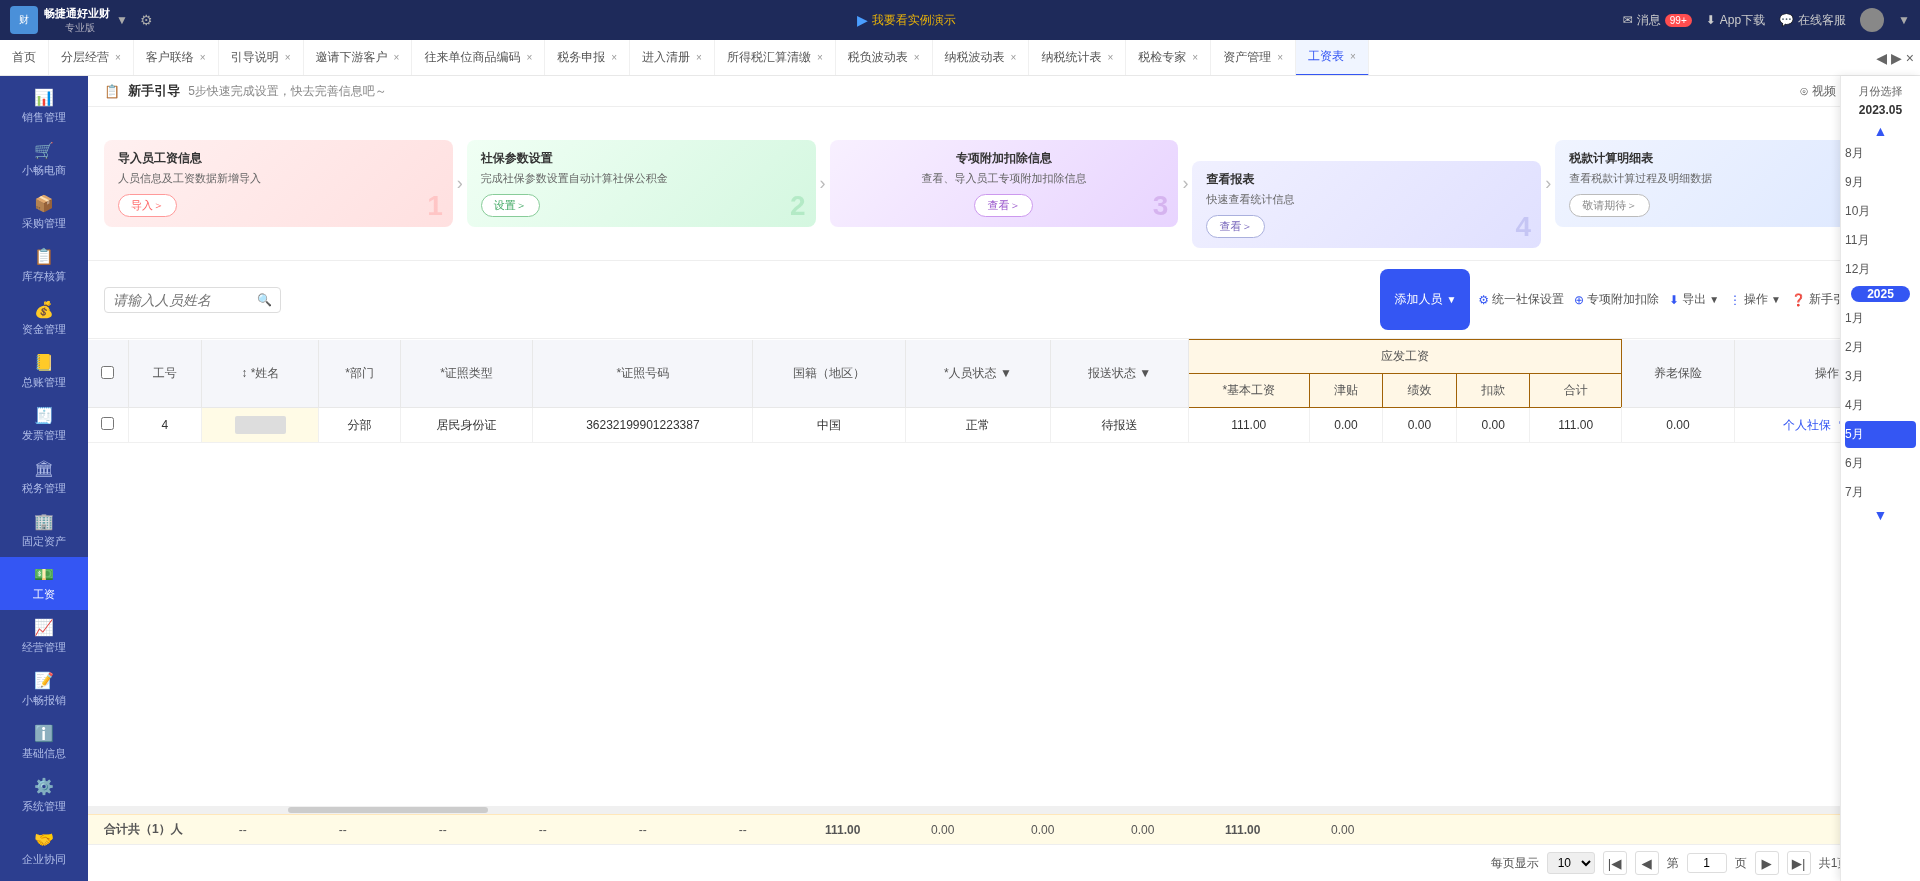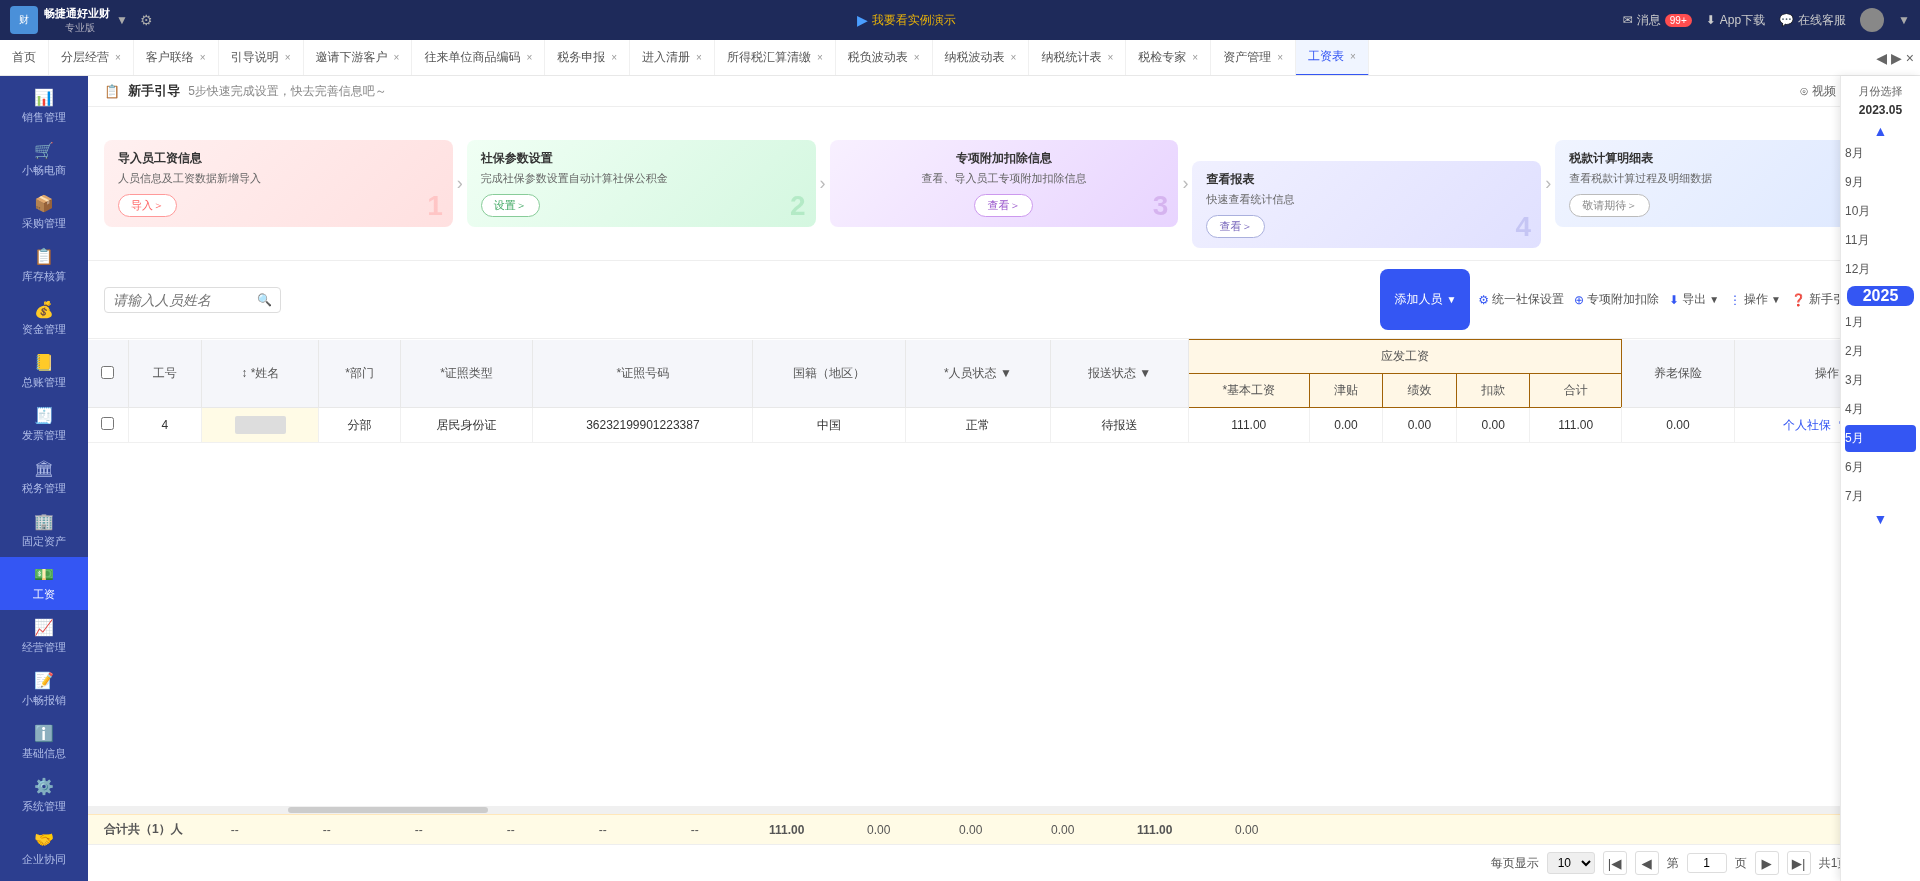--- a/index.html
+++ b/index.html
@@ -85,21 +85,21 @@
     .data-table { width: 100%; border-collapse: collapse; font-size: 12px; min-width: 1200px; }
     .data-table thead th { background: #f5f6fa; border-bottom: 1px solid #e8e8e8; border-right: 1px solid #e8e8e8; padding: 8px 10px; text-align: center; white-space: nowrap; position: sticky; top: 0; z-index: 10; font-weight: 500; color: #555; }
     .data-table thead th.group-header { background: #fff7e6; border: 1px solid #a16207; }
     .data-table tbody td { padding: 8px 10px; text-align: center; border-bottom: 1px solid #f0f0f0; border-right: 1px solid #f0f0f0; color: #333; }
     .checkbox-cell { width: 40px; }
     .name-cell { background: #fffbe6; }
     .action-link { color: #3456f3; cursor: pointer; margin: 0 2px; }
     
     
     .table-footer { background: #fffbe6; border-top: 1px solid #ffe7ba; padding: 6px 16px; display: flex; align-items: center; font-size: 12px; color: #555; flex-shrink: 0; }
-    .footer-summary { display: flex; align-items: center; gap: 12px; flex: 1; }
+    .footer-summary { display: flex; align-items: center; gap: 20px; flex: 1; }
     .footer-cell { min-width: 80px; text-align: center; }
     .footer-bold { font-weight: bold; }
     
     
     .pagination-bar { background: #fff; border-top: 1px solid #eee; padding: 6px 16px; display: flex; align-items: center; justify-content: flex-end; gap: 8px; font-size: 12px; color: #555; flex-shrink: 0; }
     .page-size-select { border: 1px solid #ddd; border-radius: 3px; padding: 2px 6px; font-size: 12px; }
     .page-btn { width: 24px; height: 24px; border: 1px solid #ddd; border-radius: 3px; cursor: pointer; display: flex; align-items: center; justify-content: center; background: #fff; color: #555; }
     .page-input { width: 40px; border: 1px solid #ddd; border-radius: 3px; text-align: center; padding: 2px 4px; font-size: 12px; }
     
     
@@ -492,21 +492,21 @@
 
   <div class="month-panel">
     <div class="month-panel-title">月份选择</div>
     <div class="month-year">2023.05</div>
     <span class="month-nav">▲</span>
     <div class="month-item">8月</div>
     <div class="month-item">9月</div>
     <div class="month-item">10月</div>
     <div class="month-item">11月</div>
     <div class="month-item">12月</div>
-    <div style="background:#3456f3;color:#fff;border-radius:8px;padding:1px 16px;font-size:16px;font-weight:bold;margin:2px 0">2025</div>
+    <div style="background:#3456f3;color:#fff;border-radius:8px;padding:1px 16px;font-size:12px;font-weight:bold;margin:2px 0">2025</div>
     <div class="month-item">1月</div>
     <div class="month-item">2月</div>
     <div class="month-item">3月</div>
     <div class="month-item">4月</div>
     <div class="month-item active">5月</div>
     <div class="month-item">6月</div>
     <div class="month-item">7月</div>
     <span class="month-nav">▼</span>
   </div>
 

